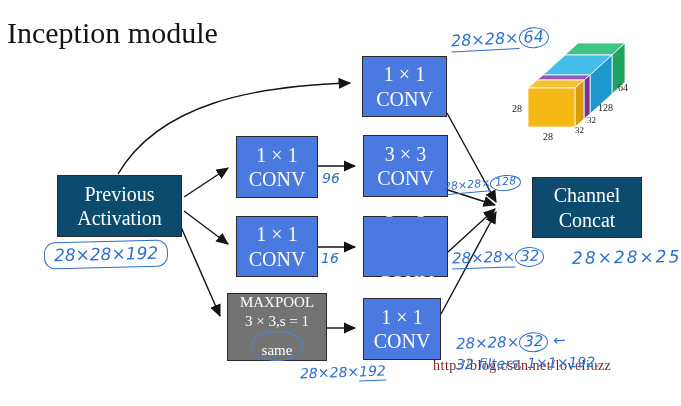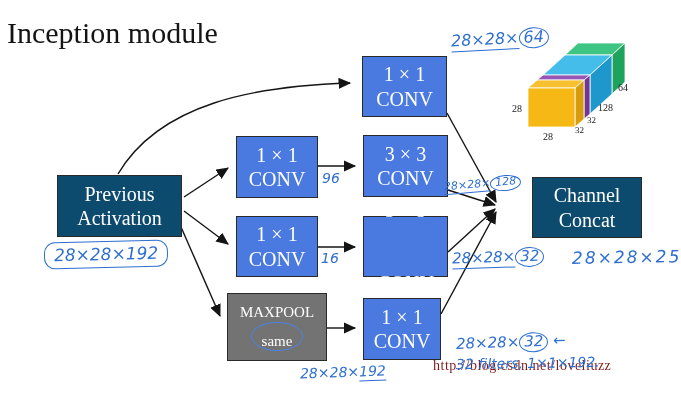--- a/index.html
+++ b/index.html
@@ -98,20 +98,21 @@
   <span>CONV</span>
 </div>
 
 <div class="box blue" style="left:363px;top:216px;width:83px;height:59px;font-size:20px;gap:48px;">
   <span>5 × 5</span>
   <span>CONV</span>
 </div>
 
 <div class="box red" style="left:227px;top:293px;width:98px;height:66px;font-size:15px;line-height:1.28;">
   <span>MAXPOOL</span>
+  <span>3 × 3,s = 1</span>
   <span class="same-ell">same</span>
 </div>
 
 <div class="box blue" style="left:363px;top:298px;width:76px;height:60px;font-size:20px;">
   <span>1 × 1</span>
   <span>CONV</span>
 </div>
 
 <div class="box green" style="left:532px;top:177px;width:108px;height:59px;font-size:20px;">
   <span>Channel</span>

